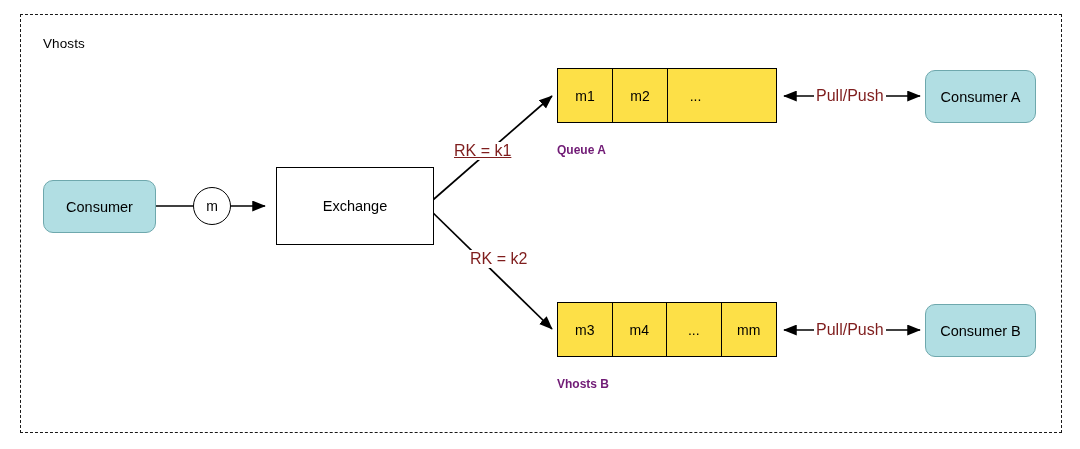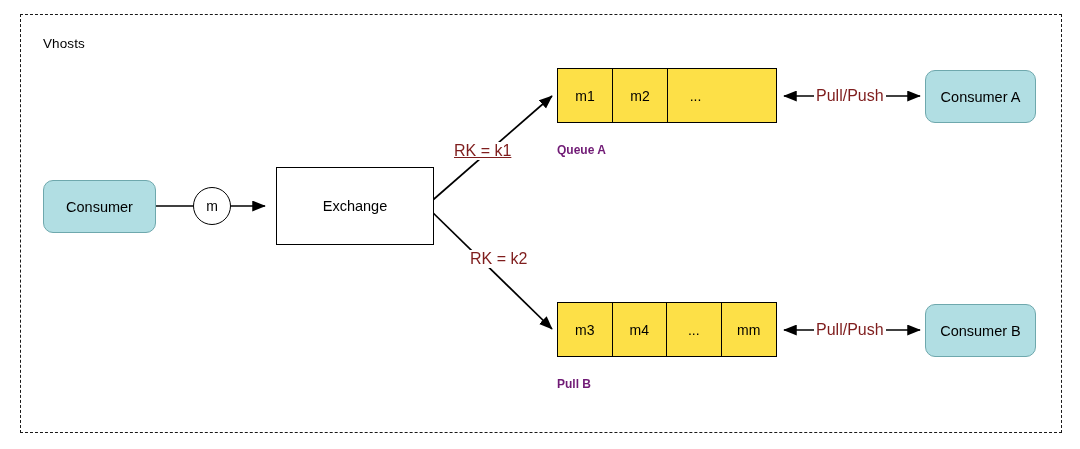--- a/index.html
+++ b/index.html
@@ -191,21 +191,21 @@
     <div class="queue-cell">...</div>
   </div>
   <div class="queue-caption" id="queue-a-caption">Queue A</div>
 
   <div class="queue" id="queue-b">
     <div class="queue-cell">m3</div>
     <div class="queue-cell">m4</div>
     <div class="queue-cell">...</div>
     <div class="queue-cell">mm</div>
   </div>
-  <div class="queue-caption" id="queue-b-caption">Pull B</div>
+  <div class="queue-caption" id="queue-b-caption">Vhosts B</div>
 
   <div class="node-teal" id="consumer-b">
     <span>Consumer B</span>
   </div>
   <div class="node-teal" id="consumer-a">
     <span>Consumer A</span>
   </div>
 
   <div class="edge-label" id="rk1-label">RK = k1</div>
   <div class="edge-label" id="rk2-label">RK = k2</div>

